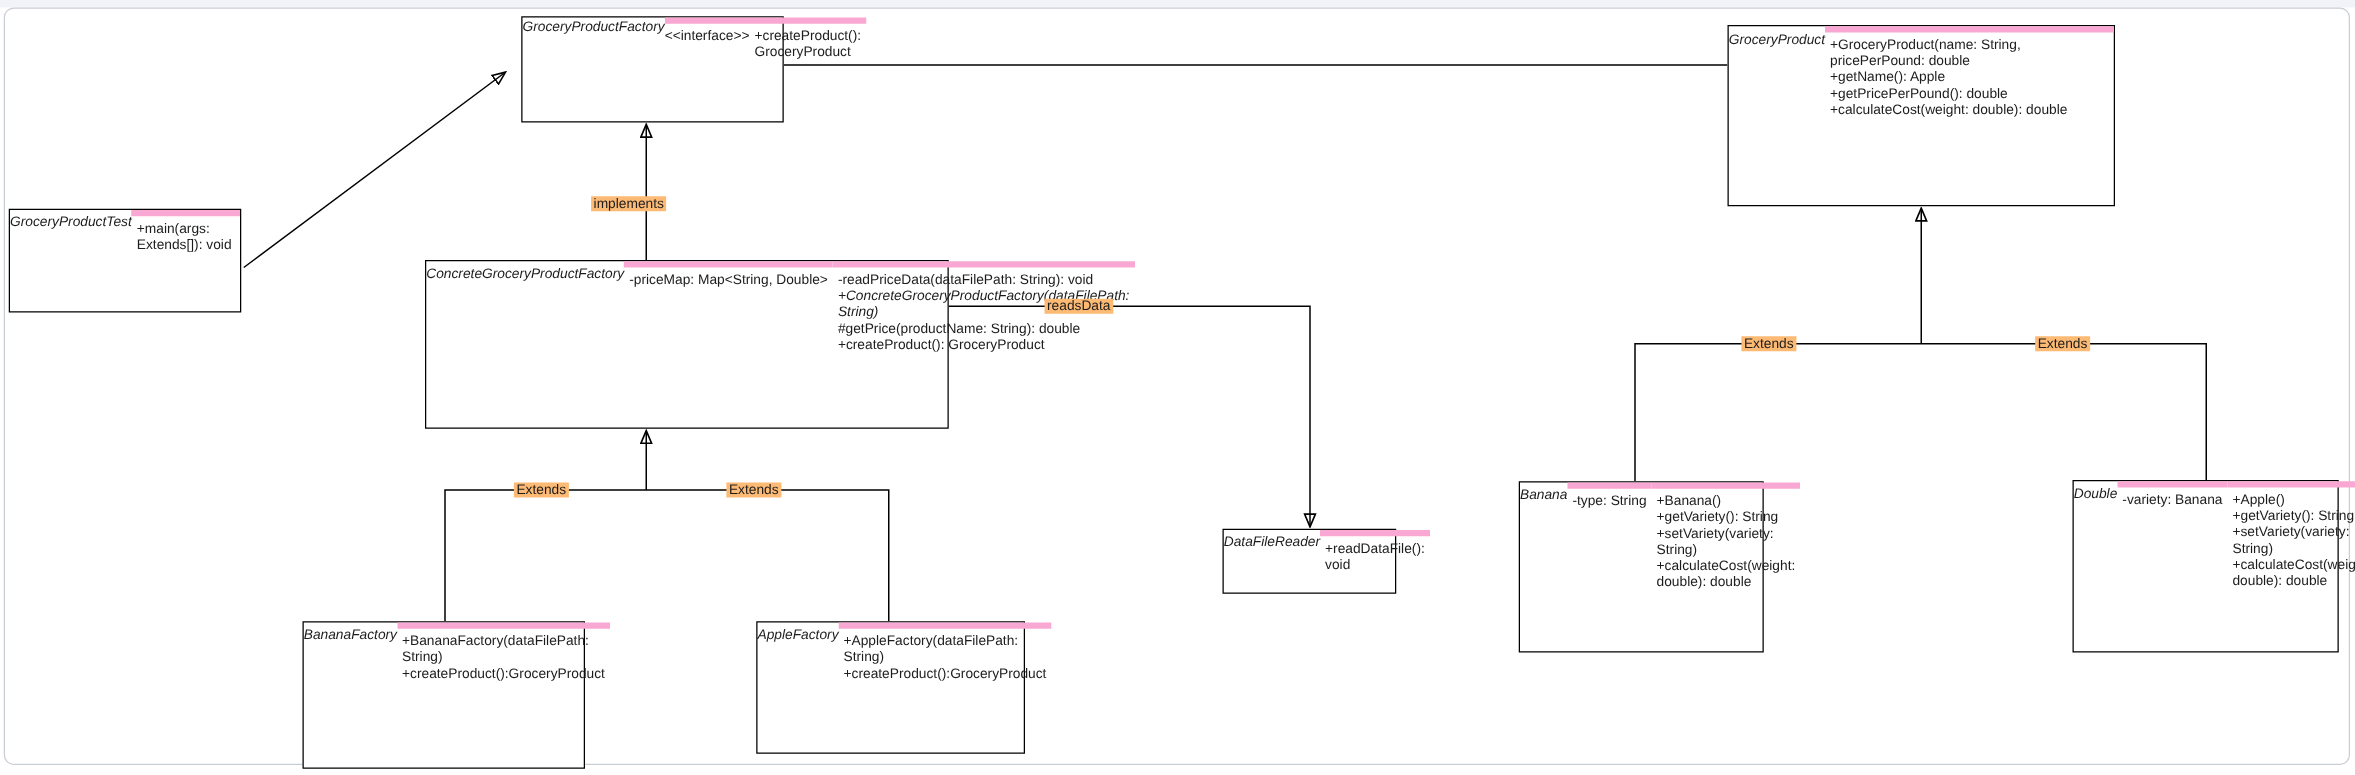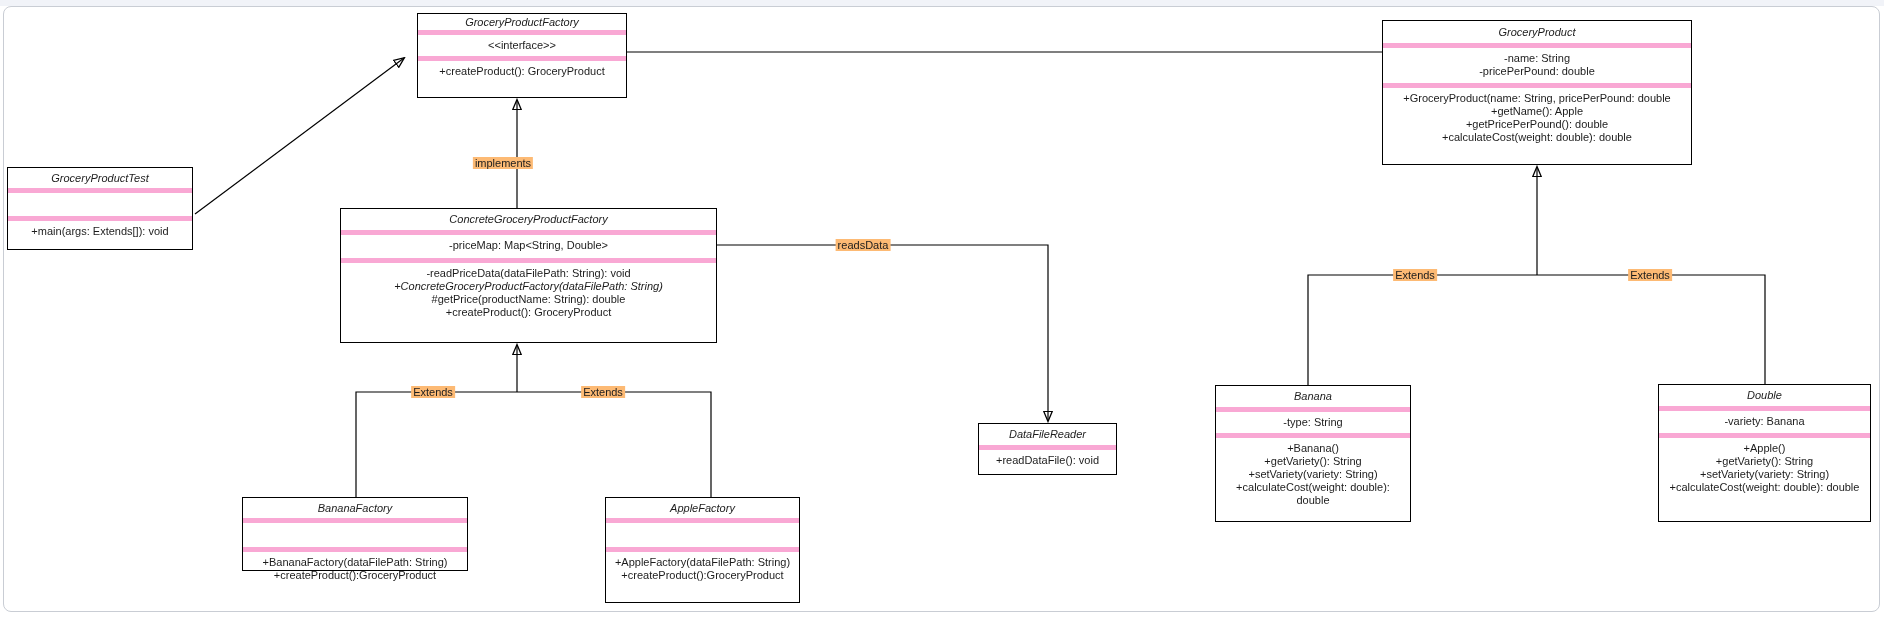--- a/index.html
+++ b/index.html
@@ -16,22 +16,22 @@
   .canvas-frame{
     position:absolute;left:3px;top:6px;width:1877px;height:606px;
     background:#ffffff;border:1px solid #c9cdd4;border-radius:8px;
     box-sizing:border-box;
   }
   .edge-layer{position:absolute;left:0;top:0;z-index:1;}
   .edge-layer line,.edge-layer path{stroke:#000;stroke-width:1.2;fill:none;}
   .uml{
     position:absolute;z-index:2;background:#ffffff;
     border:1px solid #000;box-sizing:border-box;
-    display:flex;flex-direction:column;
-    font-size:11px;line-height:13px;text-align:center;
+    display:flex;
+    font-size:11px;line-height:13px;
   }
   .uml .t{
     font-style:italic;display:flex;align-items:center;justify-content:center;
     box-sizing:border-box;flex:none;
   }
   .uml .sec{border-top:5px solid #f9a8d4;box-sizing:border-box;flex:none;}
   .uml .cen{display:flex;align-items:center;justify-content:center;}
   .uml .body{padding:4px 4px 0 4px;}
   .uml .grow{flex:1 1 auto;}
   .m{white-space:normal;}
@@ -80,64 +80,60 @@
 </div>
 
 <div class="uml" style="left:7px;top:167px;width:186px;height:83px">
   <div class="t" style="height:20px">GroceryProductTest</div>
   <div class="sec" style="height:28px"></div>
   <div class="sec body grow">
     <div class="m">+main(args: Extends[]): void</div>
   </div>
 </div>
 
-<div class="uml" style="left:340px;top:208px;width:377px;height:135px">
+<div class="uml" style="left:340px;top:208px;width:419px;height:135px">
   <div class="t" style="height:21px">ConcreteGroceryProductFactory</div>
   <div class="sec body" style="height:28px">
     <div class="m">-priceMap: Map&lt;String, Double&gt;</div>
   </div>
   <div class="sec body grow">
     <div class="m">-readPriceData(dataFilePath: String): void</div>
     <div class="m it">+ConcreteGroceryProductFactory(dataFilePath: String)</div>
     <div class="m">#getPrice(productName: String): double</div>
     <div class="m">+createProduct(): GroceryProduct</div>
   </div>
 </div>
 
 <div class="uml" style="left:1382px;top:20px;width:310px;height:145px">
   <div class="t" style="height:22px">GroceryProduct</div>
-  <div class="sec body" style="height:40px">
-    <div class="m">-name: String</div>
-    <div class="m">-pricePerPound: double</div>
-  </div>
   <div class="sec body grow">
     <div class="m">+GroceryProduct(name: String, pricePerPound: double</div>
     <div class="m">+getName(): Apple</div>
     <div class="m">+getPricePerPound(): double</div>
     <div class="m">+calculateCost(weight: double): double</div>
   </div>
 </div>
 
 <div class="uml" style="left:978px;top:423px;width:139px;height:52px">
   <div class="t" style="height:21px">DataFileReader</div>
   <div class="sec body grow">
     <div class="m">+readDataFile(): void</div>
   </div>
 </div>
 
-<div class="uml" style="left:242px;top:497px;width:226px;height:74px">
+<div class="uml" style="left:242px;top:497px;width:226px;height:118px">
   <div class="t" style="height:20px">BananaFactory</div>
   <div class="sec" style="height:29px"></div>
   <div class="sec body grow">
     <div class="m">+BananaFactory(dataFilePath: String)</div>
     <div class="m">+createProduct():GroceryProduct</div>
   </div>
 </div>
 
-<div class="uml" style="left:605px;top:497px;width:195px;height:106px">
+<div class="uml" style="left:605px;top:497px;width:215px;height:106px">
   <div class="t" style="height:20px">AppleFactory</div>
   <div class="sec" style="height:29px"></div>
   <div class="sec body grow">
     <div class="m">+AppleFactory(dataFilePath: String)</div>
     <div class="m">+createProduct():GroceryProduct</div>
   </div>
 </div>
 
 <div class="uml" style="left:1215px;top:385px;width:196px;height:137px">
   <div class="t" style="height:21px">Banana</div>

